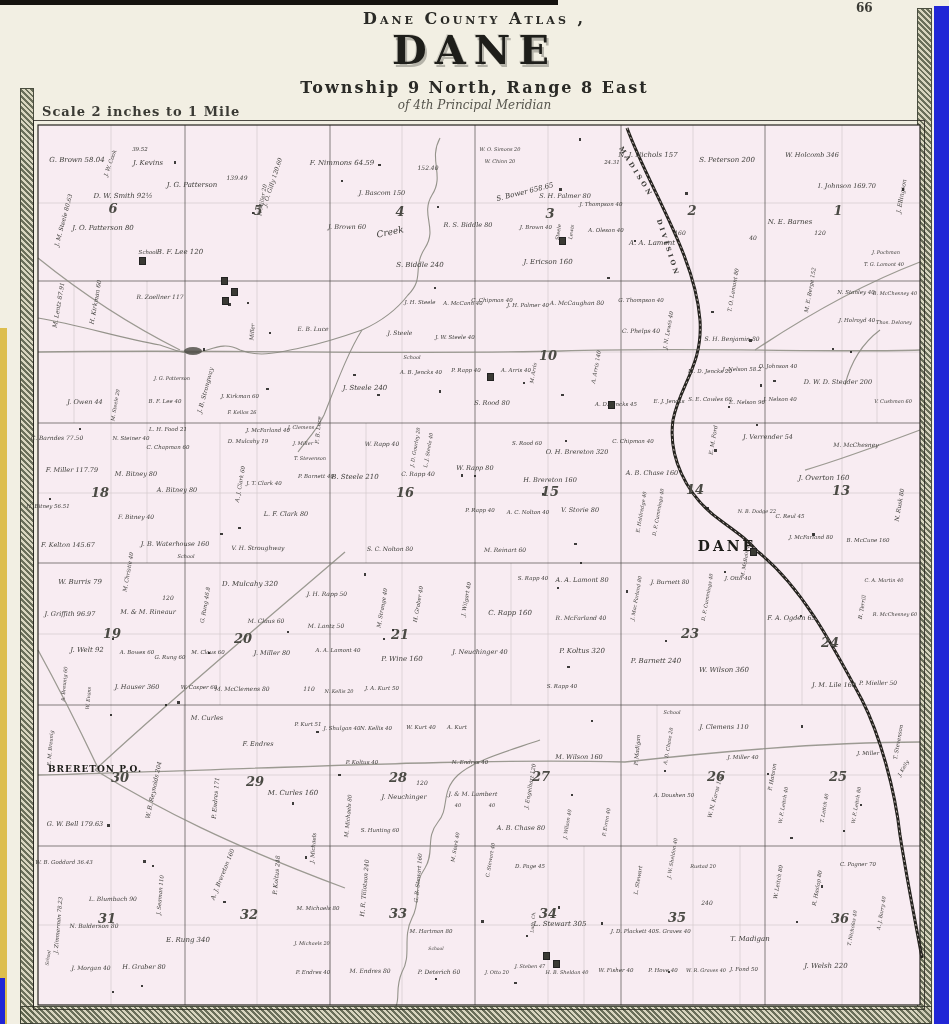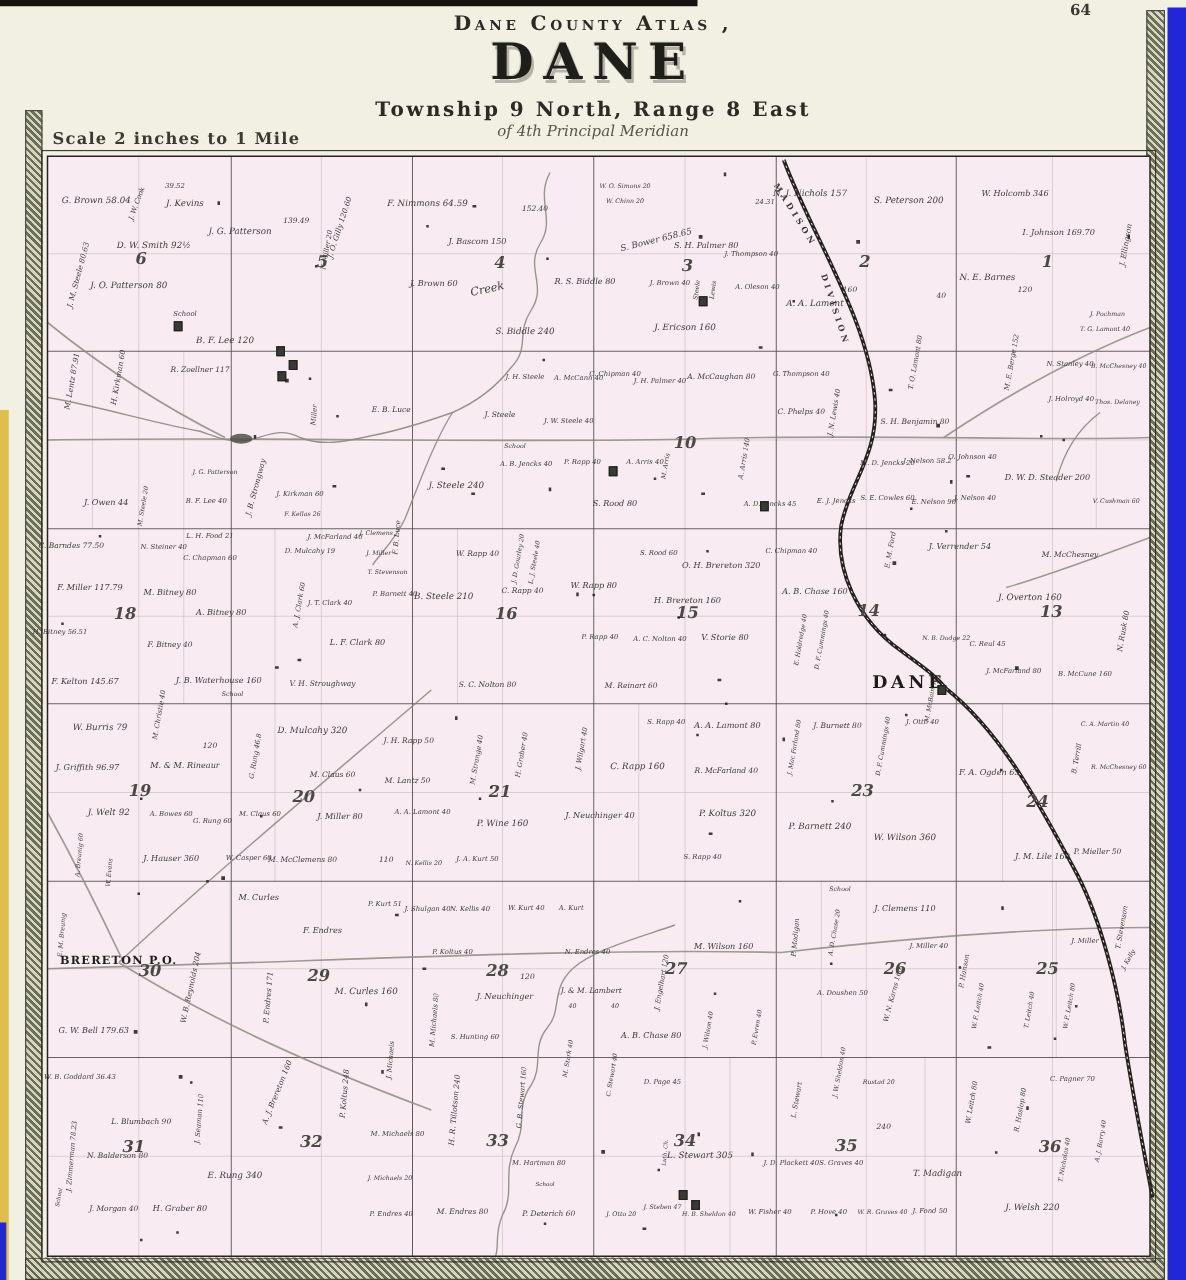--- a/index.html
+++ b/index.html
@@ -62,21 +62,21 @@
 
 <div class="border-band" id="border-left"></div>
 <div class="border-band" id="border-right"></div>
 <div class="border-band" id="border-bottom"></div>
 
 <div id="atlas-title">Dane County Atlas ,</div>
 <div id="map-title">DANE</div>
 <div id="subtitle1">Township 9 North,  Range 8 East</div>
 <div id="subtitle2">of 4th Principal Meridian</div>
 <div id="scale-note">Scale 2 inches to 1 Mile</div>
-<div id="page-number">64</div>
+<div id="page-number">66</div>
 
 <svg id="map-svg" width="949" height="1024">
 
   <rect x="38" y="125" width="882" height="880" fill="#f8ecf2" stroke="none"></rect>
 
   <g stroke="#57534e" stroke-width="0.5" opacity="0.30">
     <path d="M111,125V1005 M257,125V1005 M402,125V1005 M548,125V1005 M693,125V1005 M842,125V1005"></path>
     <path d="M38,203H920 M38,352H920 M38,493H920 M38,634H920 M38,775H920 M38,925H920"></path>
     <path d="M74,281V423 M147,281V563 M220,423V705 M366,423V563 M511,563V705 M475,705V846 M584,846V1005 M330,846V1005 M657,705V846 M802,563V705 M877,281V423 M740,846V1005 M184,705V775 M845,705V846"></path>
   </g>
@@ -119,21 +119,21 @@
     <div class="plabel" style="left: 77px; top: 160px; transform: translate(-50%, -50%);">G. Brown 58.04</div>
     <div class="plabel" style="left: 148px; top: 163px; transform: translate(-50%, -50%);">J. Kevins</div>
     <div class="plabel" style="font-size: 5.5px; left: 140px; top: 149px; transform: translate(-50%, -50%);">39.52</div>
     <div class="plabel" style="font-size: 5.5px; left: 110px; top: 163px; transform: translate(-50%, -50%) rotate(-70deg);">J. W. Cook</div>
     <div class="plabel" style="left: 123px; top: 196px; transform: translate(-50%, -50%);">D. W. Smith 92½</div>
     <div class="plabel" style="left: 192px; top: 185px; transform: translate(-50%, -50%);">J. G. Patterson</div>
     <div class="plabel" style="font-size: 6px; left: 237px; top: 177px; transform: translate(-50%, -50%);">139.49</div>
     <div class="plabel" style="left: 103px; top: 228px; transform: translate(-50%, -50%);">J. O. Patterson 80</div>
     <div class="plabel" style="font-size: 6px; left: 63px; top: 220px; transform: translate(-50%, -50%) rotate(-75deg);">J. M. Steele 80.63</div>
     <div class="plabel" style="font-size: 5.5px; left: 148px; top: 252px; transform: translate(-50%, -50%);">School</div>
-    <div class="plabel" style="left: 180px; top: 272px; transform: translate(-50%, -50%); text-align: center;">B. F. Lee 120</div>
+    <div class="plabel" style="left: 180px; top: 252px; transform: translate(-50%, -50%); text-align: center;">B. F. Lee 120</div>
     <div class="plabel" style="font-size: 6px; left: 160px; top: 296px; transform: translate(-50%, -50%);">R. Zoellner 117</div>
     <div class="plabel" style="font-size: 6px; left: 95px; top: 302px; transform: translate(-50%, -50%) rotate(-80deg);">H. Kirkman 60</div>
     <div class="plabel" style="font-size: 6px; left: 58px; top: 305px; transform: translate(-50%, -50%) rotate(-80deg);">M. Lentz 87.91</div>
     <div class="plabel" style="font-size: 6px; left: 272px; top: 182px; transform: translate(-50%, -50%) rotate(-72deg);">J. O. Gilly 120.60</div>
     <div class="plabel" style="font-size: 5.5px; left: 262px; top: 200px; transform: translate(-50%, -50%) rotate(-80deg);">F. Miller 20</div>
     <div class="plabel" style="font-size: 5.5px; left: 252px; top: 332px; transform: translate(-50%, -50%) rotate(-85deg);">Miller</div>
     <div class="plabel" style="left: 342px; top: 163px; transform: translate(-50%, -50%);">F. Nimmons 64.59</div>
     <div class="plabel" style="font-size: 6px; left: 428px; top: 167px; transform: translate(-50%, -50%);">152.40</div>
     <div class="plabel" style="font-size: 6.5px; left: 382px; top: 193px; transform: translate(-50%, -50%);">J. Bascom 150</div>
     <div class="plabel" style="font-size: 6.5px; left: 347px; top: 227px; transform: translate(-50%, -50%);">J. Brown 60</div>

